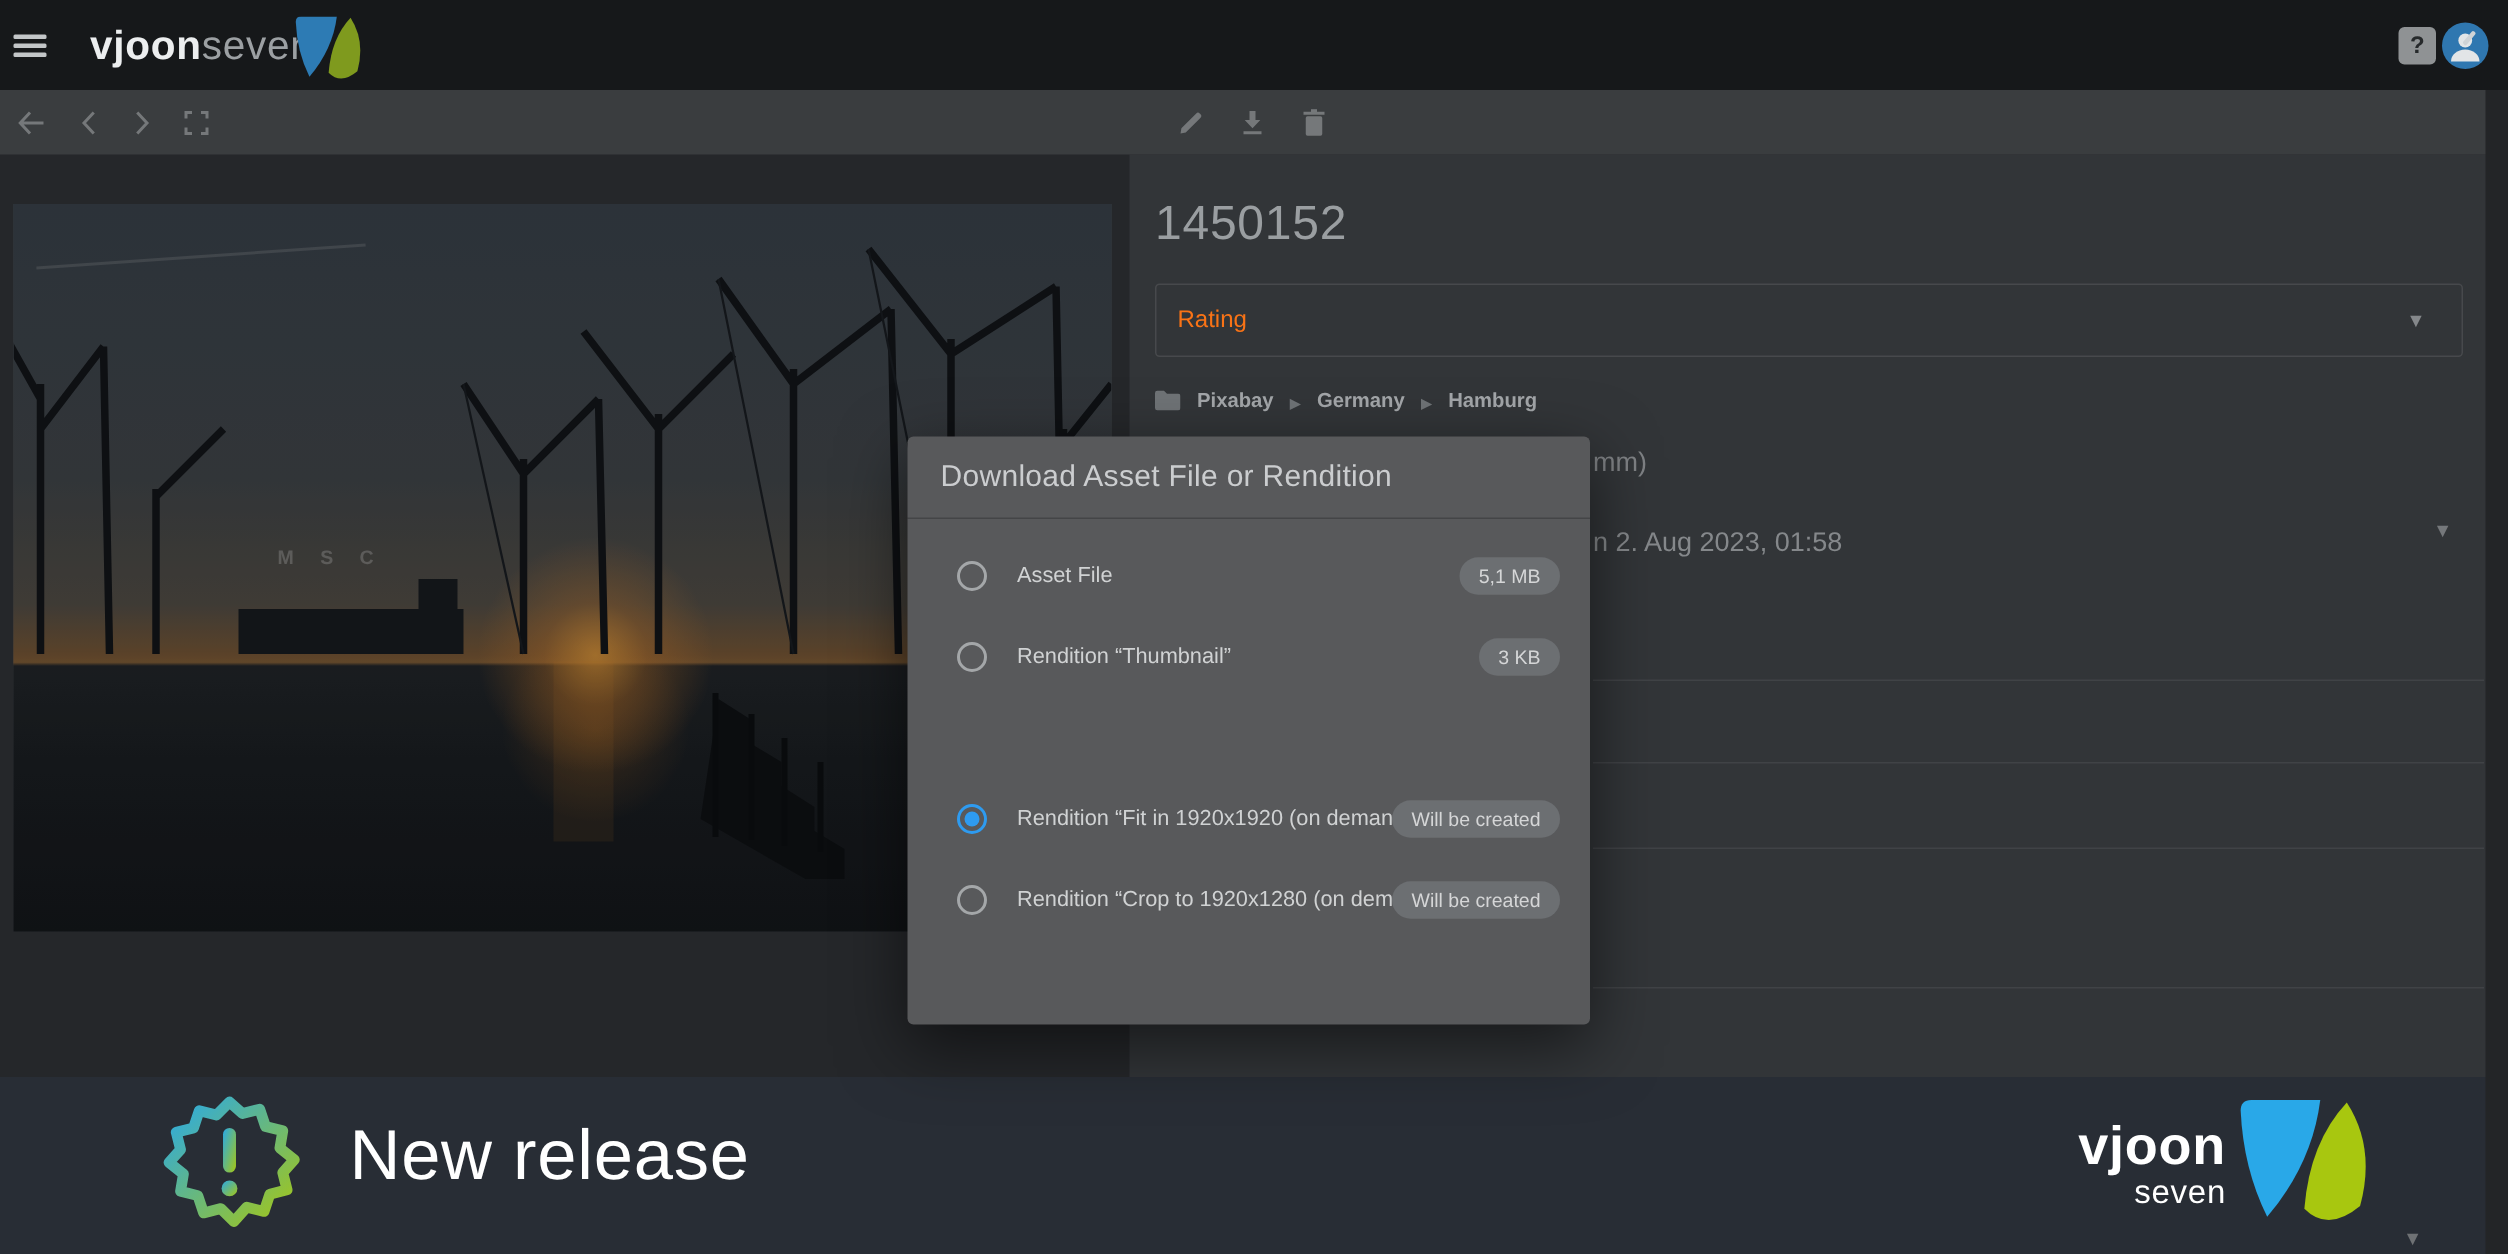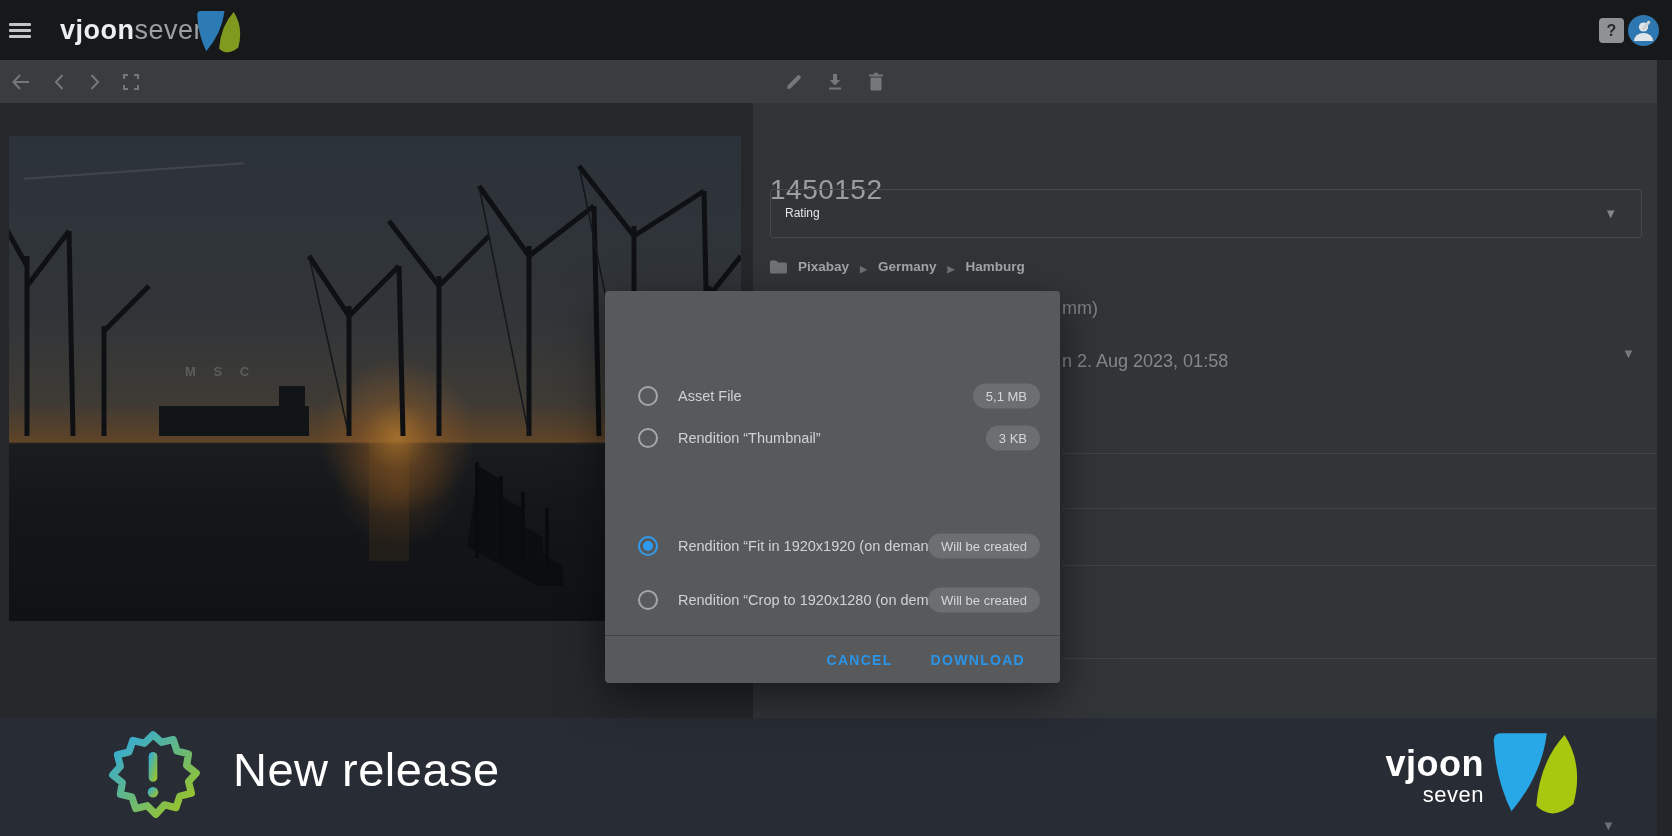--- a/index.html
+++ b/index.html
@@ -31,23 +31,23 @@
       radial-gradient(circle at 53% 62%, rgba(244,166,62,.8) 0%, rgba(230,140,50,.35) 7%, rgba(0,0,0,0) 16%),
       radial-gradient(circle at 53% 72%, rgba(220,130,40,.28) 0%, rgba(0,0,0,0) 12%),
       linear-gradient(180deg,#3d4650 0%,#454a4e 38%,#57524a 55%,#7e5c39 62%,#87623a 63%,#24282c 63.5%,#1c2024 78%,#16191d 100%);
     margin-top: 19px;
   }
   .preview .contrail{position:absolute;left:2%;top:7%;width:30%;height:2px;background:rgba(255,255,255,.14);transform:rotate(-4deg);}
   .preview .dim{position:absolute;inset:0;background:rgba(0,0,0,.28);}
   .msc{position:absolute;left:176px;top:228px;color:rgba(255,255,255,.28);font-size:13px;letter-spacing:7px;font-weight:700;}
   
   .panel{position:absolute;left:753px;top:103px;width:919px;height:615px;background:#323538;z-index:3;}
-  .asset-id{position:absolute;left:17px;top:27px;font-size:28px;color:#9a9ea1;letter-spacing:.5px;margin-top:44px;}
+  .asset-id{position:absolute;left:17px;top:27px;font-size:32px;color:#9a9ea1;letter-spacing:.5px;}
   .rating{position:absolute;left:17px;top:86px;width:872px;height:49px;border:1px solid #47494c;border-radius:3px;cursor:pointer;}
-  .rating .lbl{position:absolute;left:14px;top:0;line-height:47px;font-size:12px;color:#e5e5e5;}
+  .rating .lbl{position:absolute;left:14px;top:0;line-height:47px;font-size:16px;color:#f97316;}
   .rating .chev{position:absolute;right:24px;top:0;line-height:47px;font-size:13px;color:#85888b;}
   .crumbs{position:absolute;left:17px;top:156px;display:flex;align-items:flex-end;gap:11px;font-size:13.5px;font-weight:700;color:#a3a6a9;}
   .crumbs .sep{color:#6f7376;font-size:9px;}
   .crumbs .folder{color:#6f7376;display:inline-flex;}
   .crumb{cursor:pointer;}
   .tail-text{position:absolute;left:309px;color:#7e8184;font-size:18px;white-space:nowrap;}
   .field-line{position:absolute;left:309px;right:16px;height:1px;background:#404346;}
   .panel-chev{position:absolute;font-size:13px;color:#75787b;}
   
   .lower-fields{position:absolute;left:753px;top:684px;width:592px;height:152px;background:#323538;z-index:3;overflow:hidden;}
@@ -236,41 +236,40 @@
     </div>
     <div class="bmark">
       <svg width="92" height="84" viewBox="0 0 52 46">
         <path d="M1,4 Q1,0 5,0 L31,0 Q28,24 11,44 Q2,26 1,4 Z" fill="#29a8e8"></path>
         <path d="M41,1 Q52,18 46,40 Q34,50 25,41 Q27,16 41,1 Z" fill="#a8c70f"></path>
       </svg>
     </div>
   </div>
 
   <div class="modal">
-
-    <div class="opt" style="top:78px">
+    <div class="modal-header">
+      <div class="modal-title">Download Asset File or Rendition</div>
+    </div>
+
+    <div class="opt" style="top:66px">
       <span class="radio"></span>
       <span class="opt-label">Asset File</span>
       <span class="badge">5,1 MB</span>
     </div>
     <div class="opt" style="top:120px">
       <span class="radio"></span>
       <span class="opt-label">Rendition “Thumbnail”</span>
       <span class="badge">3 KB</span>
     </div>
     <div class="opt selected" style="top:228px">
       <span class="radio"></span>
       <span class="opt-label">Rendition “Fit in 1920x1920 (on demand)”</span>
       <span class="badge">Will be created</span>
     </div>
     <div class="opt" style="top:282px">
       <span class="radio"></span>
       <span class="opt-label">Rendition “Crop to 1920x1280 (on demand)”</span>
       <span class="badge">Will be created</span>
     </div>
 
-    <div class="modal-footer">
-      <button class="dlg-btn">CANCEL</button>
-      <button class="dlg-btn">DOWNLOAD</button>
-    </div>
   </div>
 
 </div>
 
 </body></html>

